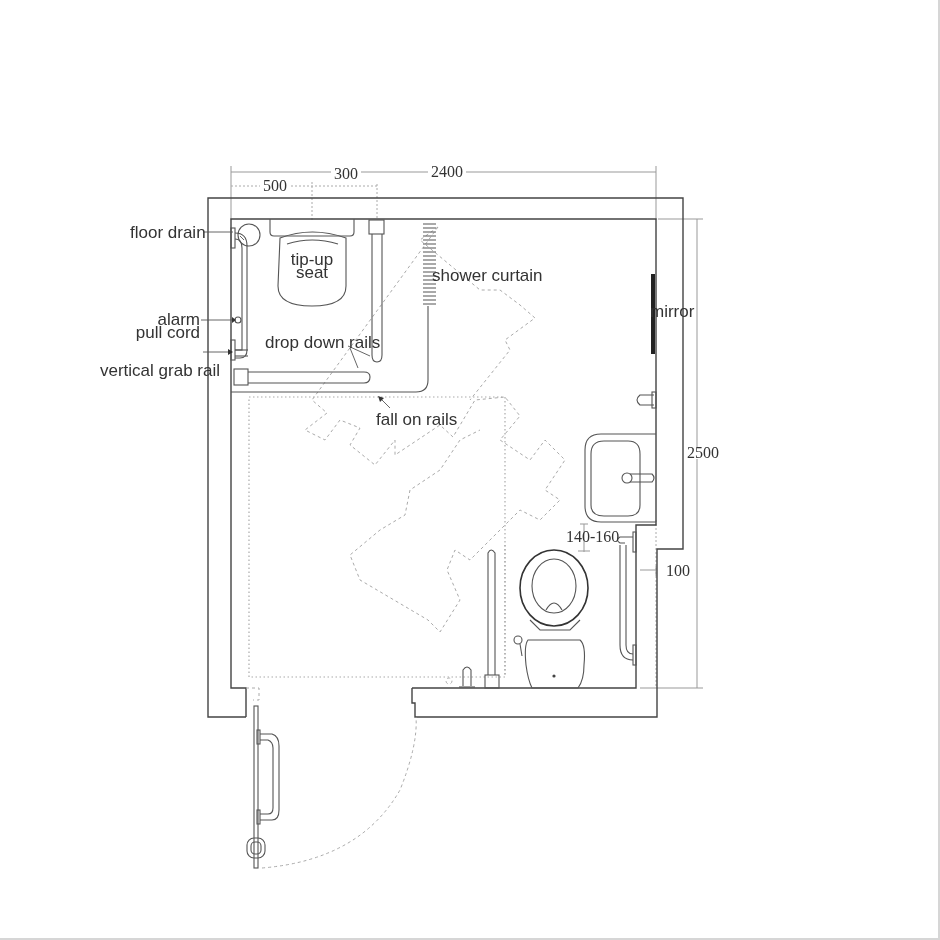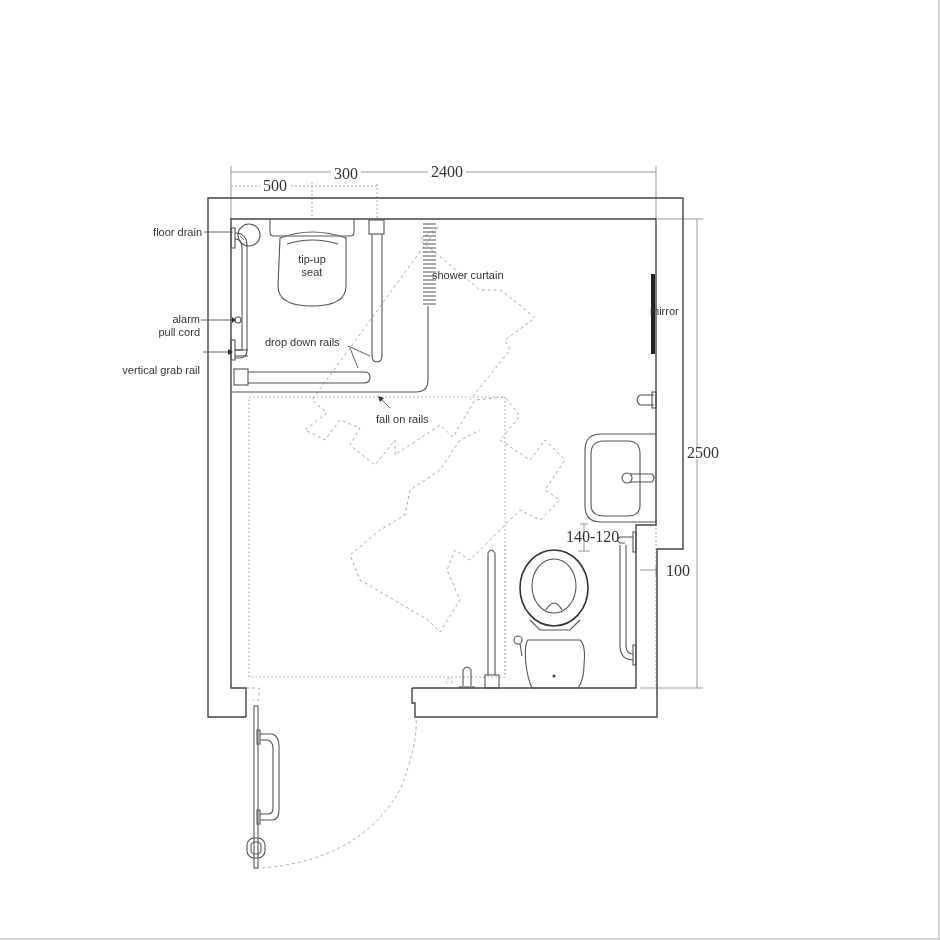--- a/index.html
+++ b/index.html
@@ -1,19 +1,19 @@
 <!DOCTYPE html>
 <html><head>
   <meta charset="utf-8">
   <style>
     html, body { margin: 0; padding: 0; background: #ffffff; }
     body { width: 940px; height: 940px; position: relative; overflow: hidden; font-family: "Liberation Sans", sans-serif; }
     .frame { position: absolute; left: 0; top: 0; width: 938px; height: 938px; border-right: 2px solid #d6d6d6; border-bottom: 2px solid #d6d6d6; background: #fff; }
     svg { position: absolute; left: 0; top: 0; }
-    .lbl { position: absolute; font-size: 11px; color: #333; line-height: 13px; white-space: nowrap; }
+    .lbl { position: absolute; font-size: 17px; color: #333; line-height: 13px; white-space: nowrap; }
     .center { text-align: center; }
     .right { text-align: right; }
     .dim { position: absolute; font-size: 16px; color: #333; background: #fff; padding: 0 3px; line-height: 12px; font-family: Liberation Serif, serif; }
   </style>
 </head>
 <body>
 
 <div class="frame">
 
 <svg width="940" height="940" viewBox="0 0 940 940">
@@ -172,21 +172,21 @@
     <polyline class="lead" points="390,408 380,398"></polyline>
     <polygon points="378,396 384,398 380,402" fill="#333"></polygon>
   </g>
 </svg>
 
 <div class="dim" style="left:428px;top:166px;">2400</div>
 <div class="dim" style="left:260px;top:180px;">500</div>
 <div class="dim" style="left:331px;top:168px;">300</div>
 <div class="dim" style="left:684px;top:447px;">2500</div>
 <div class="dim" style="left:663px;top:565px;background:transparent;">100</div>
-<div class="dim" style="left:563px;top:531px;background:transparent;">140-120</div>
+<div class="dim" style="left:563px;top:531px;background:transparent;">140-160</div>
 
 <div class="lbl right" style="left:130px;top:226px;width:72px;">floor drain</div>
 
 <div class="lbl center" style="left:290px;top:253px;width:44px;">
   <div>tip-up</div>
   <div>seat</div>
 </div>
 
 <div class="lbl right" style="left:130px;top:313px;width:70px;line-height:13px;">
   <div>alarm</div>

